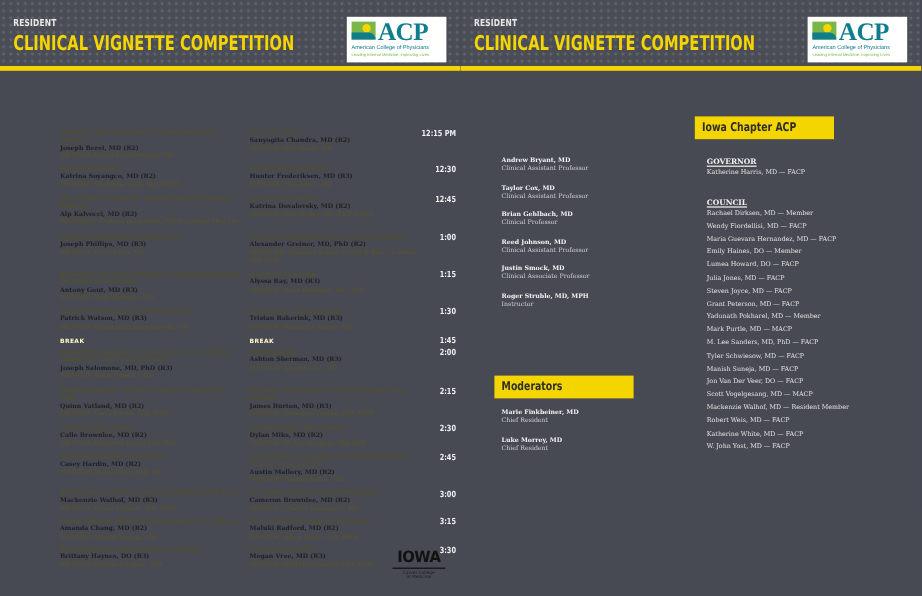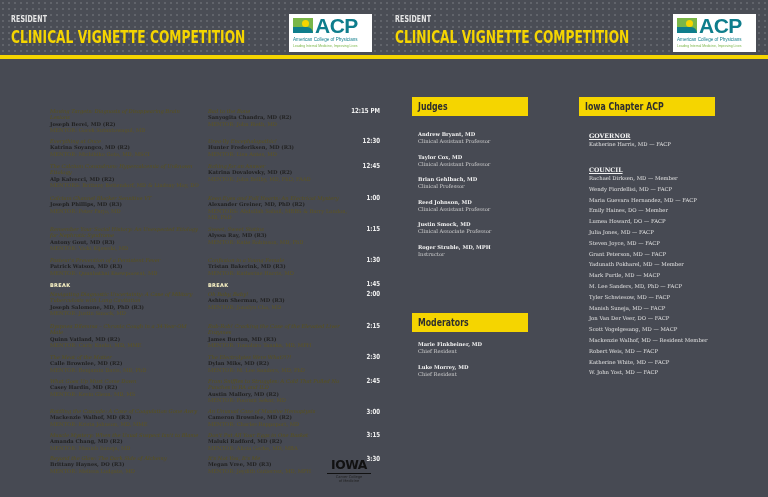--- a/index.html
+++ b/index.html
@@ -29,21 +29,21 @@
     color: #f5d500; letter-spacing: 0px; transform: scaleX(0.72); transform-origin: left; white-space: nowrap;
   }
   .logo {
     position: absolute; left: 289px; top: 14px; width: 83px; height: 38px; background: #fff;
     padding: 2px 3px;
   }
   .logo-mark { position: absolute; left: 4px; top: 4px; width: 20px; height: 15px; background: #7ab648; }
   .logo-mark .sun { position: absolute; left: 9px; top: 2px; width: 7px; height: 7px; border-radius: 50%; background: #f5d500; }
   .logo-mark .wave { position: absolute; left: 0; top: 9px; width: 20px; height: 6px; background: #0e7d8c; border-radius: 0 10px 0 0; }
   .logo-acp {
-    position: absolute; left: 26px; top: 0px; font-family: Liberation Sans, sans-serif;
+    position: absolute; left: 26px; top: 0px; font-family: Liberation Serif, serif;
     font-weight: bold; font-size: 21px; color: #0e7d8c; letter-spacing: -0.5px;
   }
   .logo-name { position: absolute; left: 4px; top: 23px; font-family: "Liberation Sans", sans-serif; font-size: 4.6px; color: #0e7d8c; white-space: nowrap; }
   .logo-tag { position: absolute; left: 4px; top: 30px; font-family: "Liberation Sans", sans-serif; font-size: 3.4px; color: #7ab648; white-space: nowrap; }
 
   
   .datebar { position: absolute; left: 0; top: 59px; width: 384px; height: 26px; background: #fff; }
   .date-main {
     position: absolute; left: 10px; top: 6px;
     font-family: "DejaVu Sans", sans-serif; font-weight: bold; font-size: 11px; color: #2b2b2b;
@@ -86,21 +86,21 @@
   .iowa-sub { font-family: "DejaVu Sans", sans-serif; font-size: 3.6px; line-height: 4.3px; color: #222; display: block; }
 
   
   .label-box {
     position: absolute; height: 19px; background: #f5d500; padding-left: 6px;
     font-family: "DejaVu Sans", sans-serif; font-weight: bold; font-size: 10px; line-height: 19px; color: #2e2e2e;
   }
   .label-box span { display: inline-block; transform: scaleX(0.78); transform-origin: left; white-space: nowrap; }
   .judges-box { left: 28px; top: 97px; width: 116px; }
   .mods-box { left: 28px; top: 313px; width: 116px; }
-  .iowa-box { left: 195px; top: 97px; width: 136px; }
+  .iowa-box { left: 195px; top: 97px; width: 116px; }
 
   .person { position: absolute; left: 34px; font-size: 5.2px; line-height: 7px; color: #dcdcdc; }
   .person .n { font-weight: bold; color: #f2f2f2; display: block; }
   .person .r { display: block; color: #d0d0d0; }
 
   .council { position: absolute; left: 205px; font-size: 5.3px; color: #e2e2e2; }
   .council .h { font-weight: bold; font-size: 6.2px; text-decoration: underline; color: #f4f4f4; display: block; }
   .council .li { display: block; line-height: 10.8px; }
 </style>
 </head>
@@ -291,21 +291,20 @@
           <div class="sun"></div>
           <div class="wave"></div>
         </div>
       <div class="logo-acp">ACP</div>
       <div class="logo-name">American College of Physicians</div>
       <div class="logo-tag">Leading Internal Medicine, Improving Lives</div>
     </div>
   </div>
   <div class="hdr-line"></div>
 
-  <div class="label-box judges-box"><span>Judges</span></div>
   <div class="person" style="top:131px">
     <span class="n">Andrew Bryant, MD</span>
     <span class="r">Clinical Assistant Professor</span>
   </div>
   <div class="person" style="top:154px">
     <span class="n">Taylor Cox, MD</span>
     <span class="r">Clinical Assistant Professor</span>
   </div>
   <div class="person" style="top:176px">
     <span class="n">Brian Gehlbach, MD</span>

